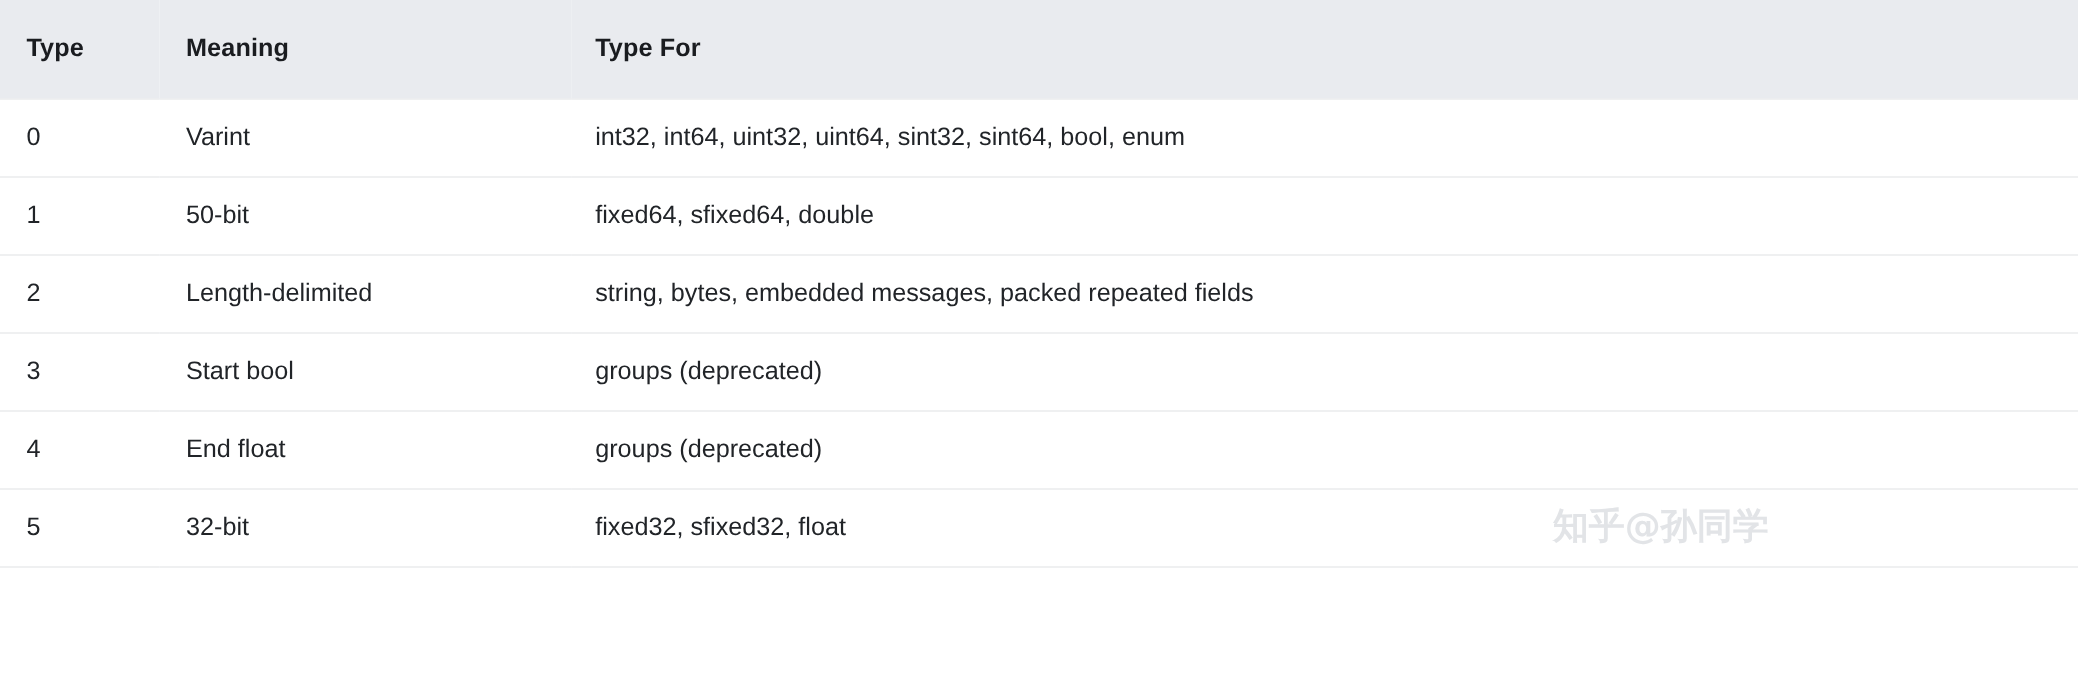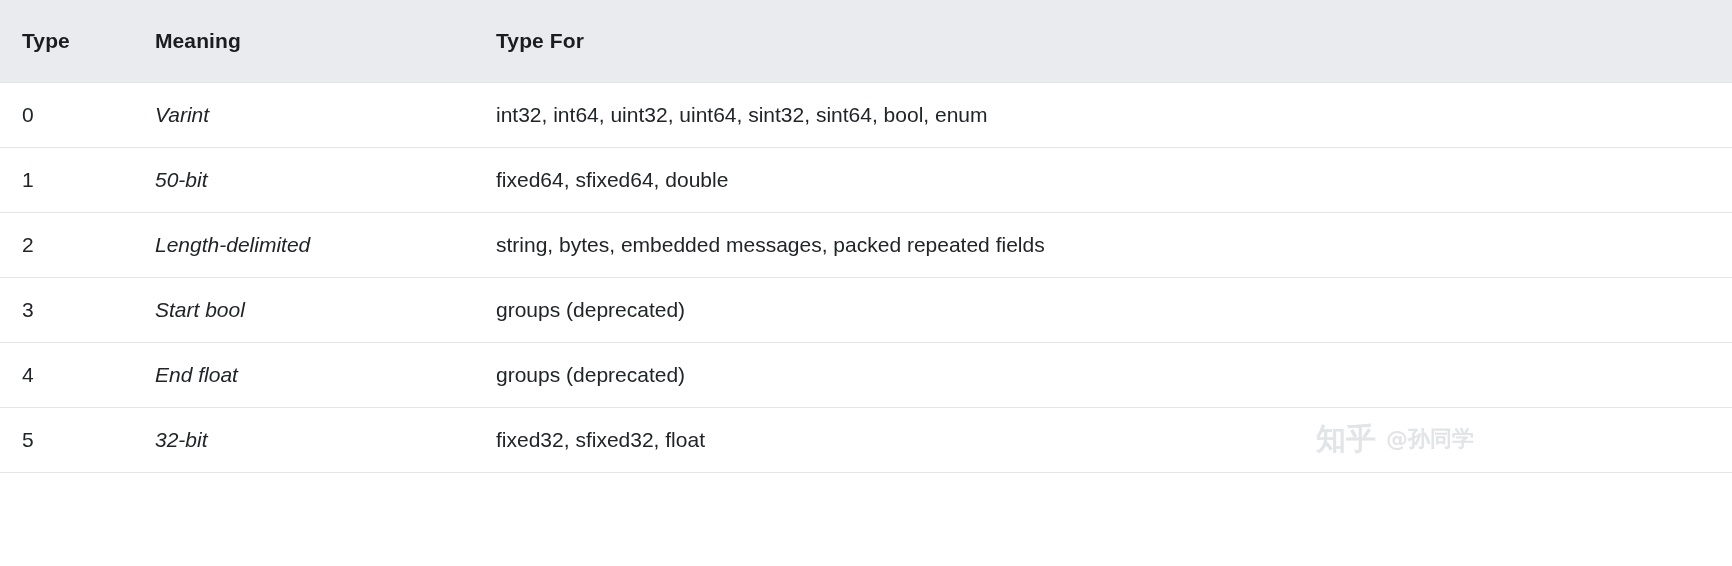--- a/index.html
+++ b/index.html
@@ -71,44 +71,43 @@
     font-weight: normal;
     font-size: 21px;
     color: #212428;
     vertical-align: middle;
     padding: 0;
     white-space: nowrap;
     overflow: hidden;
   }
 
   tbody td.td-type    { padding-left: 22px; }
-  tbody td.td-meaning { padding-left: 22px; font-style: italic; }
+  tbody td.td-meaning { padding-left: 22px; }
   tbody td.td-usedfor { padding-left: 20px; }
 
   
   .watermark {
     position: absolute;
     right: 22px;
     top: 424px;
     display: flex;
     align-items: center;
-    gap: 10px;
     color: #e2e4e7;
     pointer-events: none;
     user-select: none;
   }
   .watermark .wm-logo {
     font-size: 30px;
     font-weight: bold;
     color: #e2e4e7;
     line-height: 1;
     font-family: "DejaVu Sans", "Liberation Sans", sans-serif;
   }
   .watermark .wm-user {
-    font-size: 22px;
+    font-size: 30px;
     font-weight: bold;
     color: #e2e4e7;
     line-height: 1;
     font-family: "DejaVu Sans", "Liberation Sans", sans-serif;
   }
 </style>
 </head>
 <body>
 
 <div class="table-wrap">

